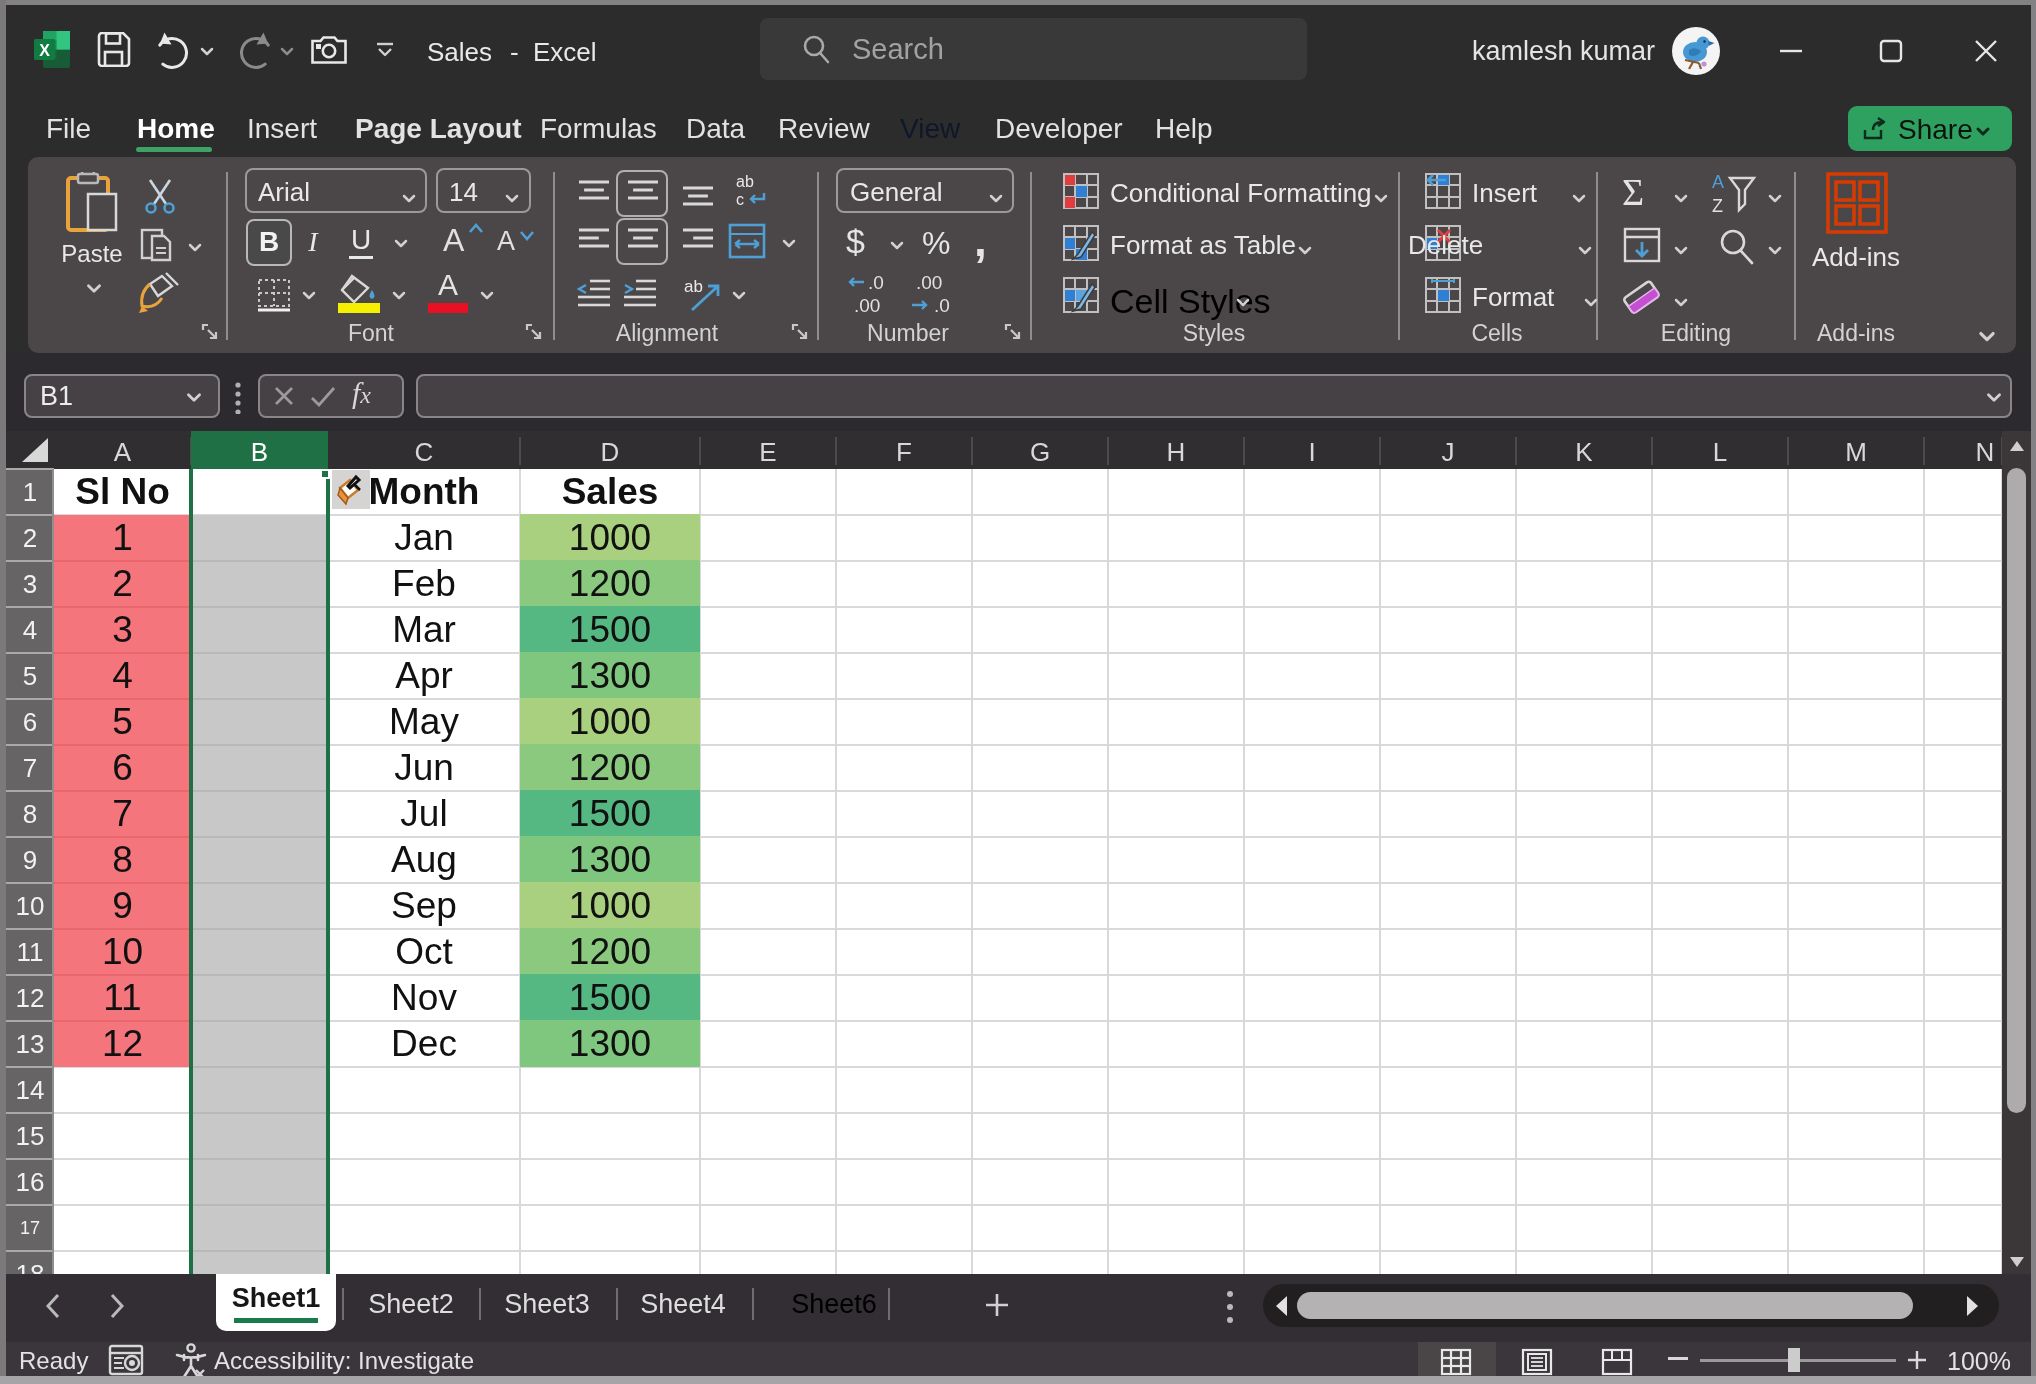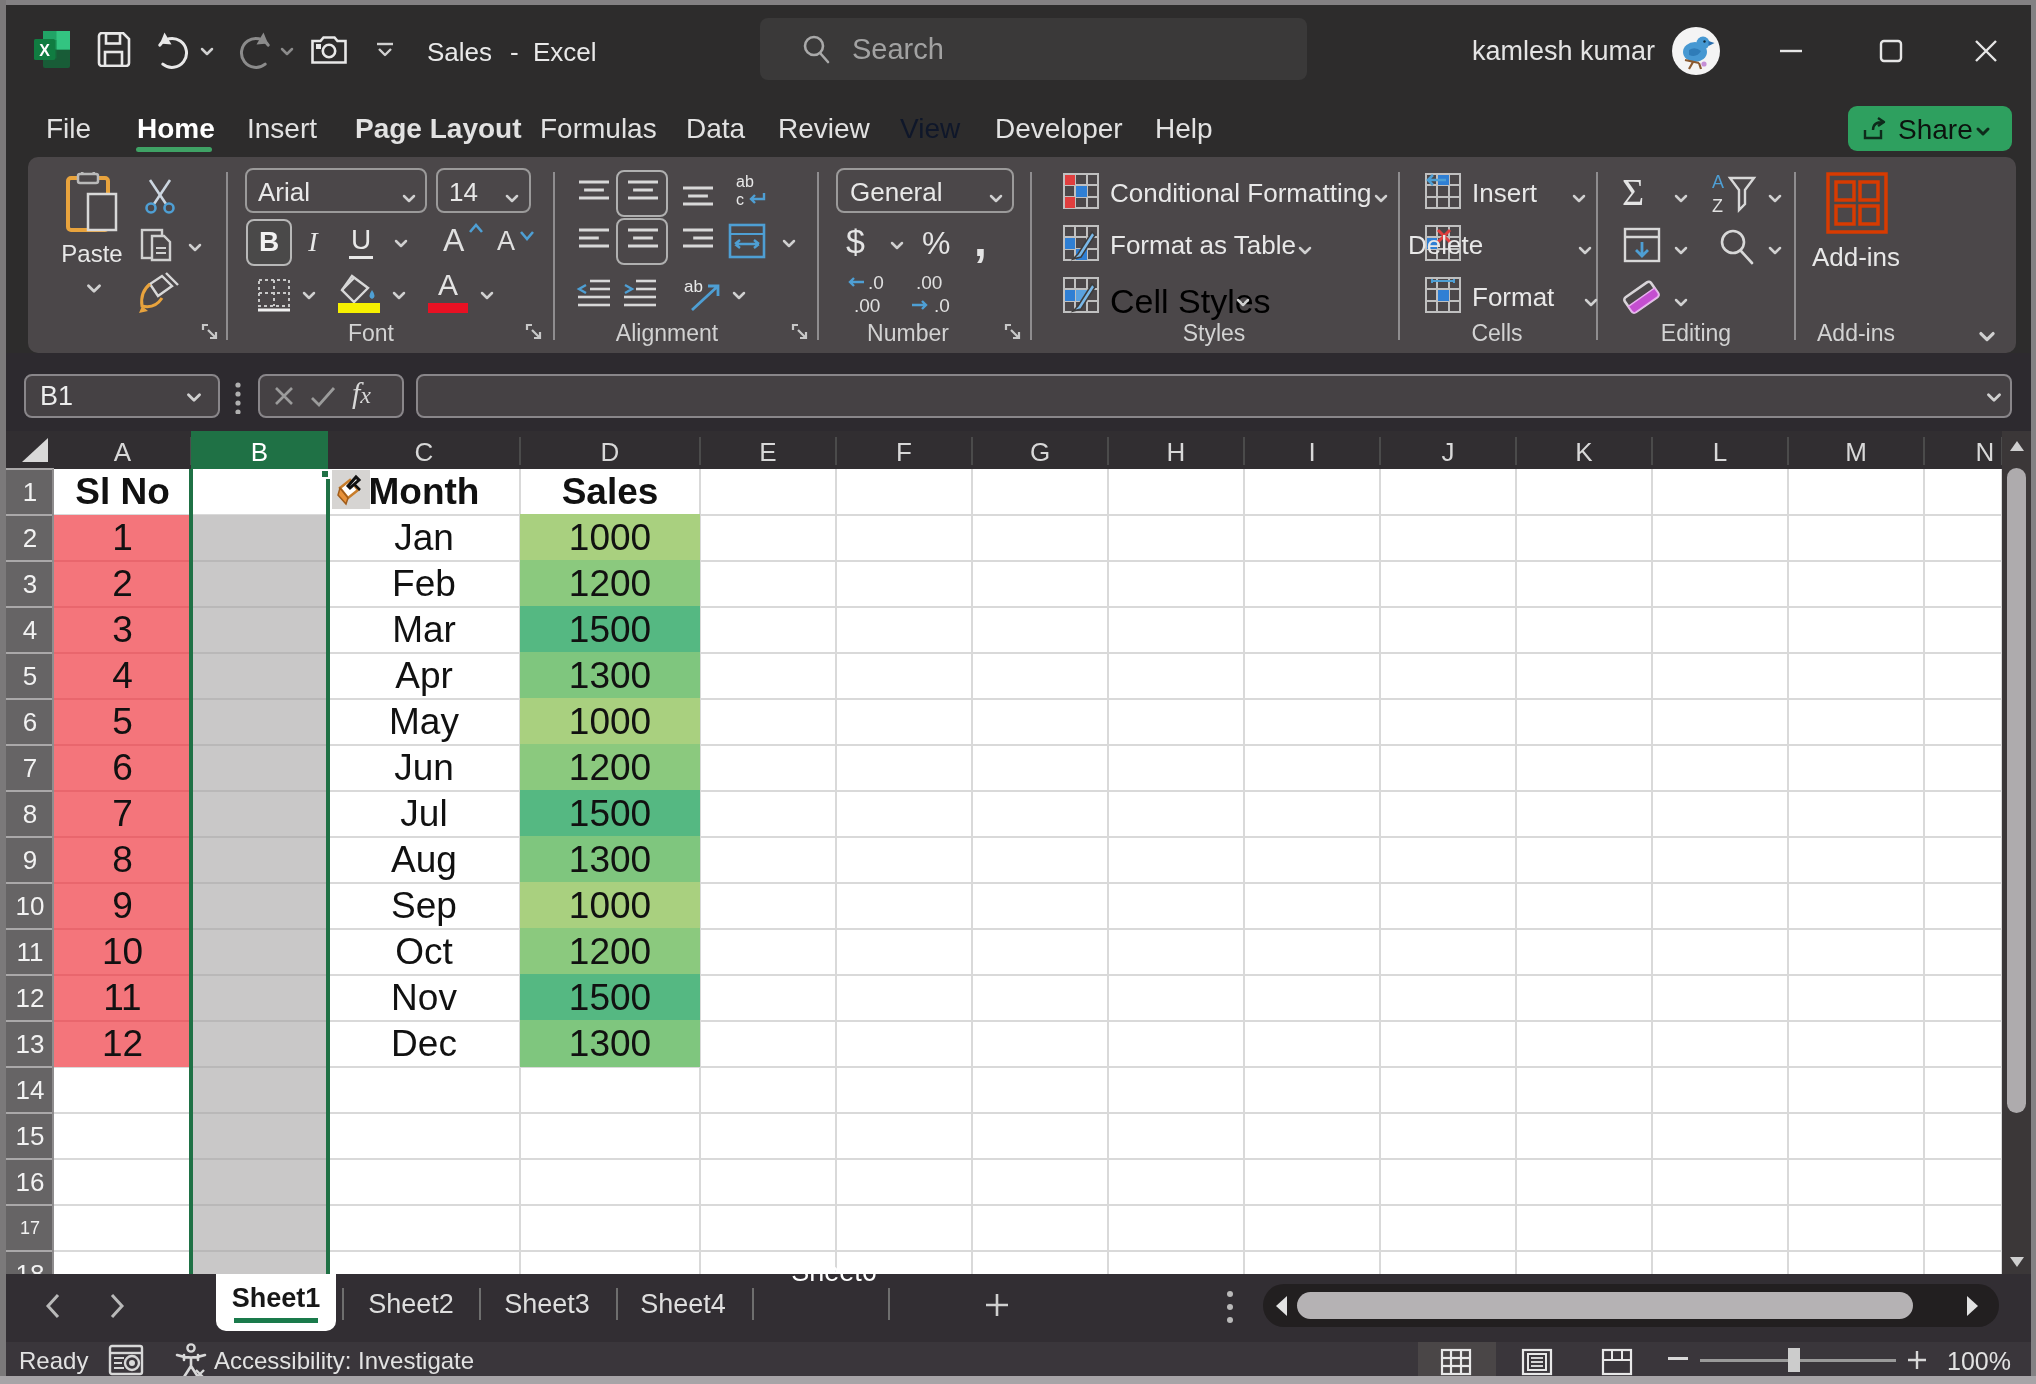--- a/index.html
+++ b/index.html
@@ -661,21 +661,21 @@
     </svg>
 <svg class="a" style="left:104px;top:1291px" width="26" height="30" viewBox="0 0 26 30">
       <polyline points="8,4 18,15 8,26" fill="none" stroke="#b9b9b9" stroke-width="3"></polyline>
     </svg>
 <div class="a" style="left:216px;top:1274px;width:120px;height:57px;background:#ffffff;border-radius:0 0 10px 10px;"></div>
 <div class="a ctr" style="left:216px;top:1276px;width:120px;height:44px;font-size:27px;font-weight:bold;color:#171717;">Sheet1</div>
 <div class="a" style="left:234px;top:1318px;width:84px;height:5px;background:#1a7a4b;"></div>
 <div class="a ctr" style="left:346px;top:1284px;width:130px;height:40px;font-size:27px;color:#dedede;">Sheet2</div>
 <div class="a ctr" style="left:482px;top:1284px;width:130px;height:40px;font-size:27px;color:#dedede;">Sheet3</div>
 <div class="a ctr" style="left:618px;top:1284px;width:130px;height:40px;font-size:27px;color:#dedede;">Sheet4</div>
-<div class="a ctr" style="left:755px;top:1252px;width:130px;height:40px;font-size:27px;color:#ffffff;padding-left:28px;">Sheet6</div>
+<div class="a ctr" style="left:755px;top:1284px;width:130px;height:40px;font-size:27px;color:#000000;padding-left:28px;">Sheet6</div>
 <div class="a" style="left:342px;top:1288px;width:2px;height:32px;background:#6e6e6e;"></div>
 <div class="a" style="left:479px;top:1288px;width:2px;height:32px;background:#6e6e6e;"></div>
 <div class="a" style="left:616px;top:1288px;width:2px;height:32px;background:#6e6e6e;"></div>
 <div class="a" style="left:752px;top:1288px;width:2px;height:32px;background:#6e6e6e;"></div>
 <div class="a" style="left:888px;top:1288px;width:2px;height:32px;background:#6e6e6e;"></div>
 <svg class="a" style="left:983px;top:1291px" width="28" height="28" viewBox="0 0 28 28">
       <path d="M14 3 V25 M3 14 H25" stroke="#d0d0d0" stroke-width="2.6"></path>
     </svg>
 <svg class="a" style="left:1224px;top:1288px" width="12" height="38" viewBox="0 0 12 38">
 <circle cx="6" cy="6" r="3" fill="#b9b9b9"></circle>

